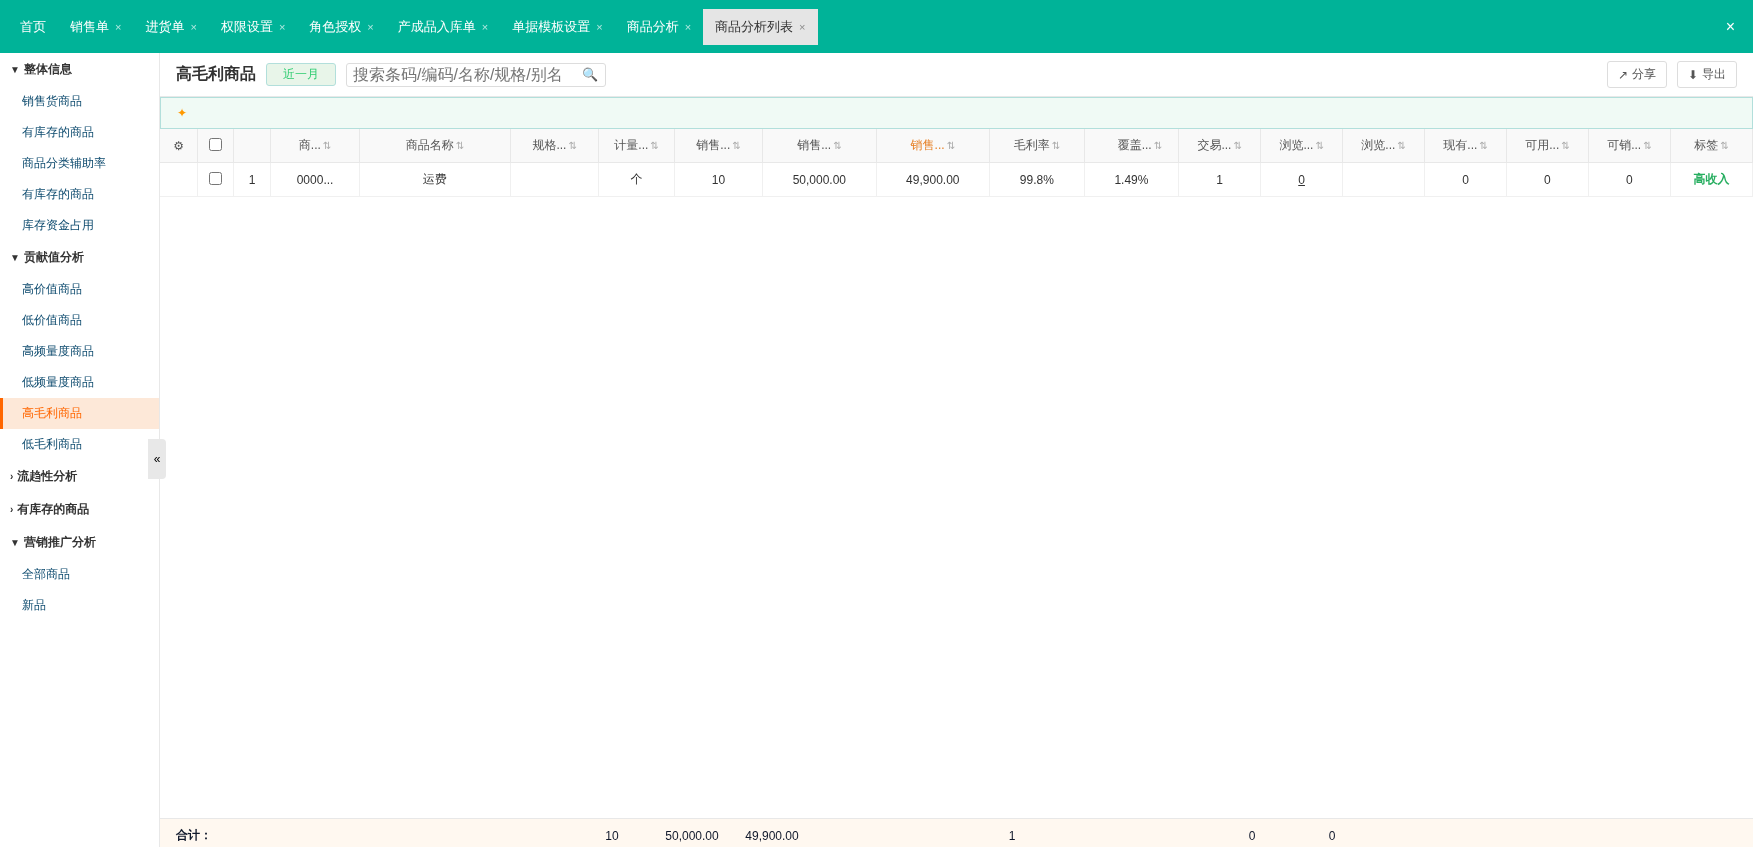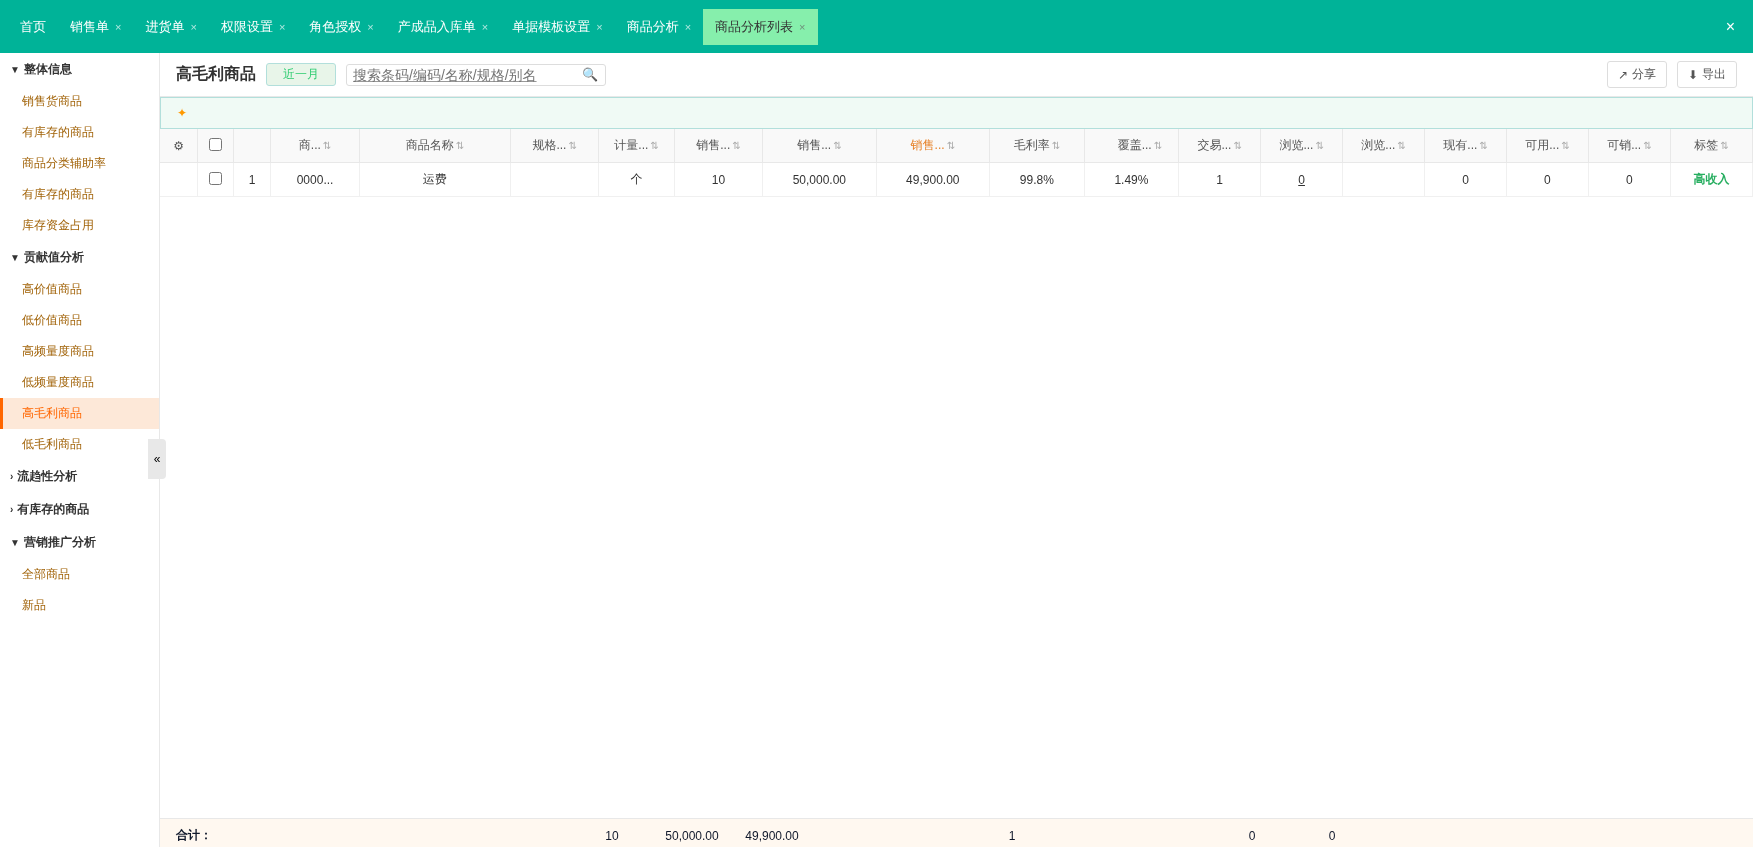--- a/index.html
+++ b/index.html
@@ -20,21 +20,21 @@
       padding: 0 12px;
       height: 36px;
       display: flex;
       align-items: center;
       cursor: pointer;
       font-size: 13px;
       white-space: nowrap;
       position: relative;
     }
     .top-nav .nav-item.active {
-      background: #86efac;
+      background: #e5e5e5;
       color: #333;
     }
     .top-nav .nav-item .close-x {
       margin-left: 6px;
       font-size: 11px;
       opacity: 0.7;
     }
     .top-nav .nav-item.active .close-x { color: #666; }
     .spacer { flex: 1; }
     .win-close {
@@ -65,21 +65,21 @@
       padding: 8px 10px;
       font-size: 12px;
       color: #333;
       cursor: pointer;
       font-weight: bold;
     }
     .sidebar-group-header .arrow { margin-right: 4px; font-size: 10px; }
     .sidebar-item {
       padding: 7px 10px 7px 22px;
       font-size: 12px;
-      color: #a16207;
+      color: #0c4a6e;
       cursor: pointer;
       white-space: nowrap;
       overflow: hidden;
       text-overflow: ellipsis;
     }
     .sidebar-item.active {
       background: #fde8d8;
       color: #f60;
       border-left: 3px solid #f60;
       padding-left: 19px;
@@ -140,25 +140,24 @@
       border: 1px solid #ddd;
       border-radius: 3px;
       padding: 2px 6px;
       background: #fff;
       flex: 1;
       max-width: 260px;
     }
     .search-input-wrap input {
       border: none;
       outline: none;
-      font-size: 14px;
+      font-size: 16px;
       color: #999;
       width: 100%;
       background: transparent;
-      text-decoration: underline;
     }
     .search-icon { color: #aaa; font-size: 13px; cursor: pointer; }
     .header-spacer { flex: 1; }
     .action-btn {
       display: flex;
       align-items: center;
       gap: 4px;
       padding: 4px 10px;
       border: 1px solid #ddd;
       border-radius: 3px;

